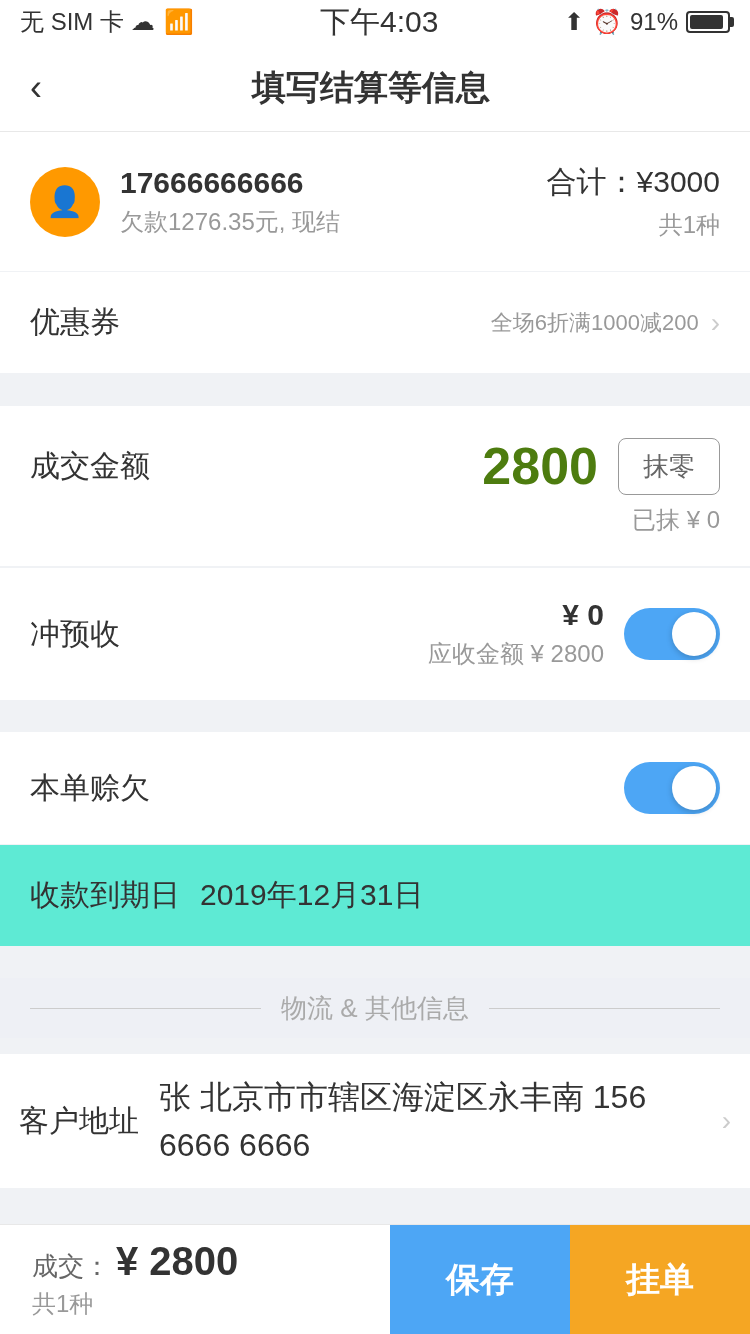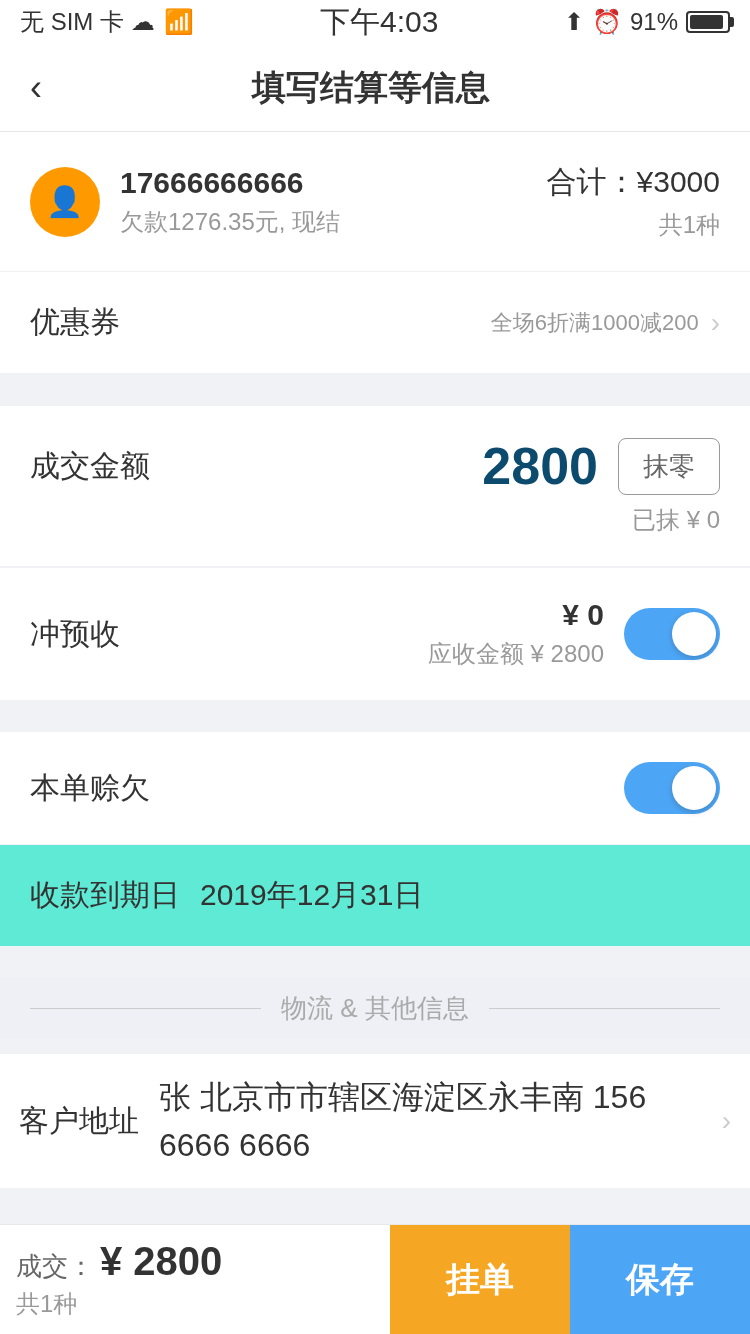--- a/index.html
+++ b/index.html
@@ -114,21 +114,21 @@
       padding: 30px;
       border-bottom: 1px solid #f0f2f5;
     }
     .amount-row {
       display: flex;
       align-items: center;
       justify-content: space-between;
     }
     .amount-label { font-size: 30px; color: #333; }
     .amount-right { display: flex; align-items: center; gap: 20px; }
-    .amount-value { font-size: 52px; font-weight: 700; color: #0c4a6e; }
+    .amount-value { font-size: 52px; font-weight: 700; color: #4d7c0f; }
     .round-btn {
       border: 1.5px solid #999;
       border-radius: 8px;
       padding: 10px 24px;
       font-size: 26px;
       color: #666;
       background: #fff;
       cursor: pointer;
     }
     .amount-sub { font-size: 24px; color: #999; text-align: right; margin-top: 8px; }
@@ -226,21 +226,21 @@
       bottom: 0; left: 0;
       width: 750px;
       height: 110px;
       display: flex;
       align-items: center;
       background: #fff;
       border-top: 1px solid #e8e8e8;
     }
     .footer-info {
       flex: 1;
-      padding: 0 16px;
+      padding: 0 32px;
     }
     .footer-label { font-size: 26px; color: #666; }
     .footer-amount { font-size: 40px; font-weight: 700; color: #333; }
     .footer-count { font-size: 24px; color: #999; margin-top: 4px; }
     .footer-btn {
       height: 110px;
       width: 180px;
       display: flex;
       align-items: center;
       justify-content: center;
@@ -371,15 +371,15 @@
 <div class="footer-spacer"></div>
 
 <div class="footer">
   <div class="footer-info">
     <div style="display:flex; align-items:baseline; gap:6px;">
       <span class="footer-label">成交：</span>
       <span class="footer-amount">¥ 2800</span>
     </div>
     <div class="footer-count">共1种</div>
   </div>
+  <div class="footer-btn btn-save">保存</div>
   <div class="footer-btn btn-pending">挂单</div>
-  <div class="footer-btn btn-save">保存</div>
 </div>
 
 </body></html>

